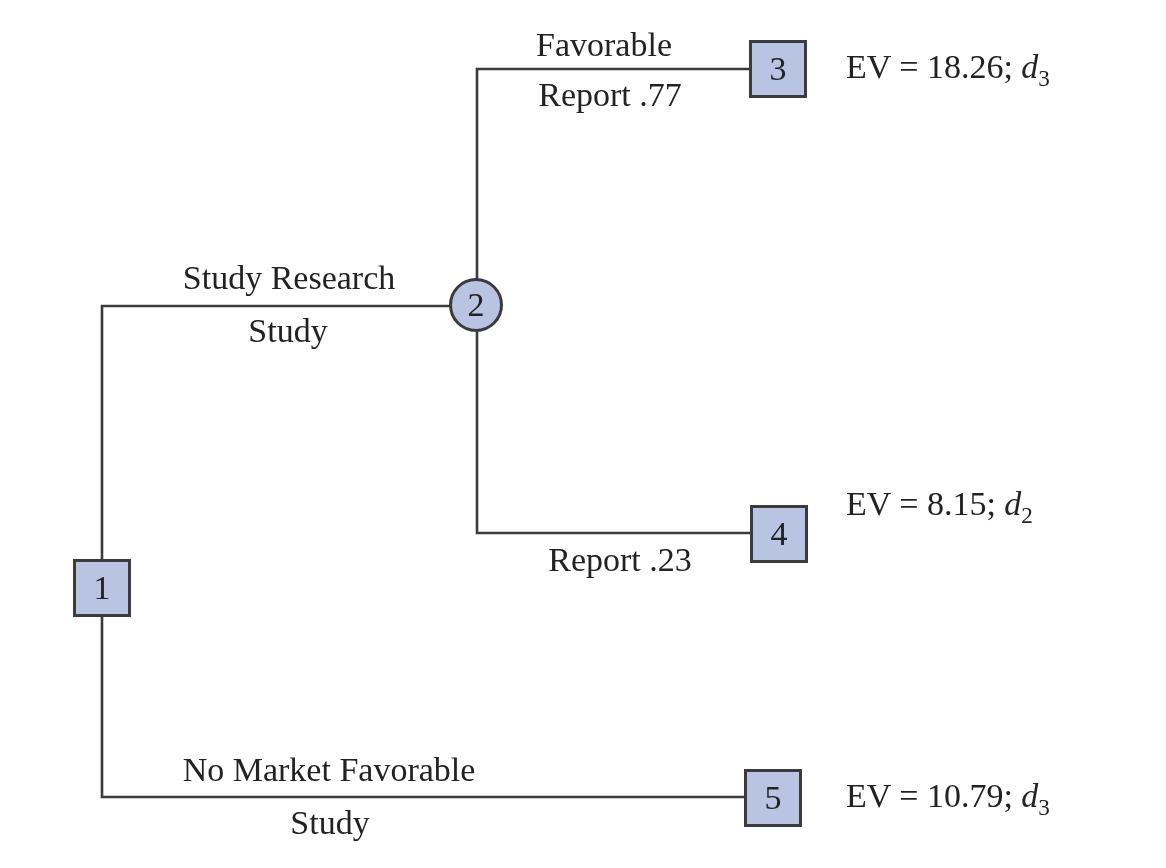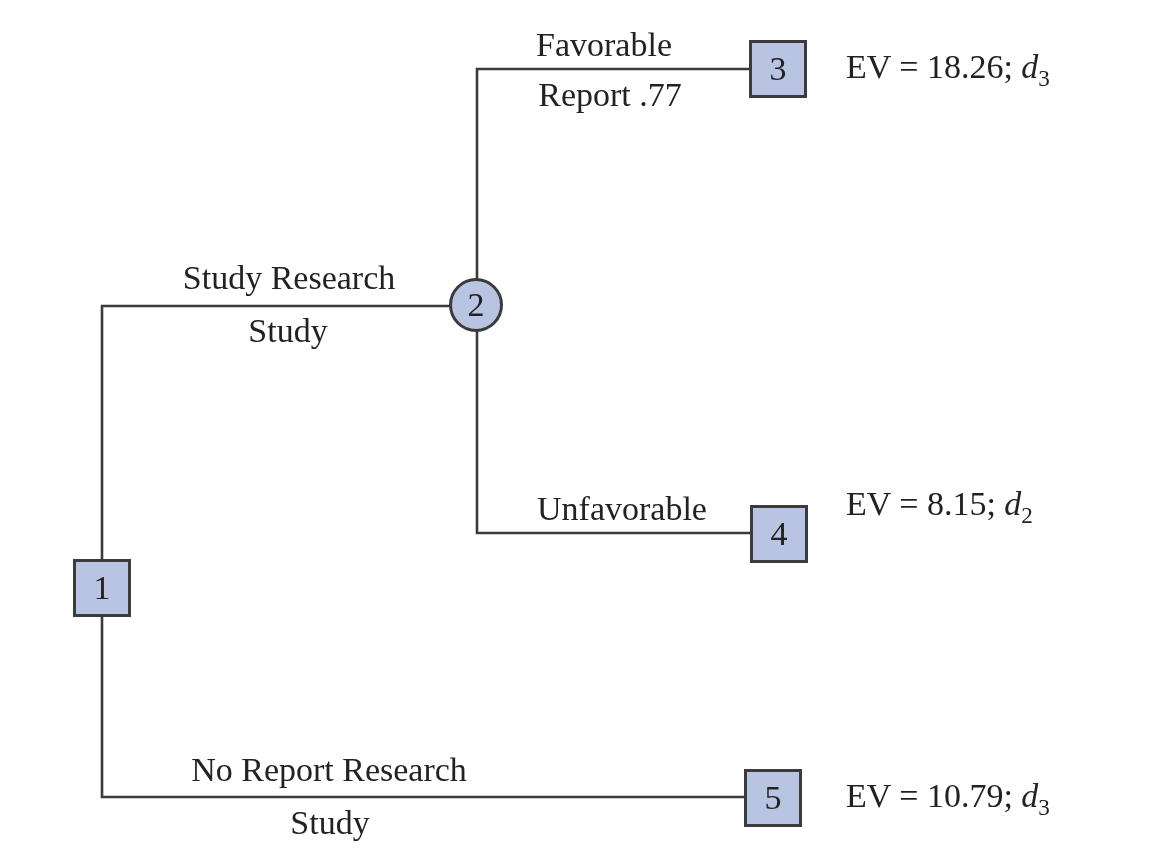--- a/index.html
+++ b/index.html
@@ -95,23 +95,23 @@
   <div class="node square" style="left:744px; top:769px;">
     <span>5</span>
   </div>
 
   <div class="blabel" style="left:289px; top:259px;">Study Research</div>
   <div class="blabel" style="left:288px; top:312px;">Study</div>
 
   <div class="blabel" style="left:604px; top:26px;">Favorable</div>
   <div class="blabel" style="left:610px; top:76px;text-align:center;">Report .77</div>
 
-  <div class="blabel" style="left:622px; top:490px;">Unfavorable</div>
+  <div class="blabel" style="left:620px; top:541px;">Report .23</div>
 
-  <div class="blabel" style="left:329px; top:751px;">No Report Research</div>
+  <div class="blabel" style="left:329px; top:751px;">No Market Favorable</div>
   <div class="blabel" style="left:330px; top:804px;">Study</div>
 
   <div class="ev" style="left:846px; top:47px;">
     <span>EV = 18.26; </span><span class="var">d</span><sub>3</sub>
   </div>
   <div class="ev" style="left:846px; top:484px;">
     <span>EV = 8.15; </span><span class="var">d</span><sub>2</sub>
   </div>
   <div class="ev" style="left:846px; top:776px;">
     <span>EV = 10.79; </span><span class="var">d</span><sub>3</sub>

